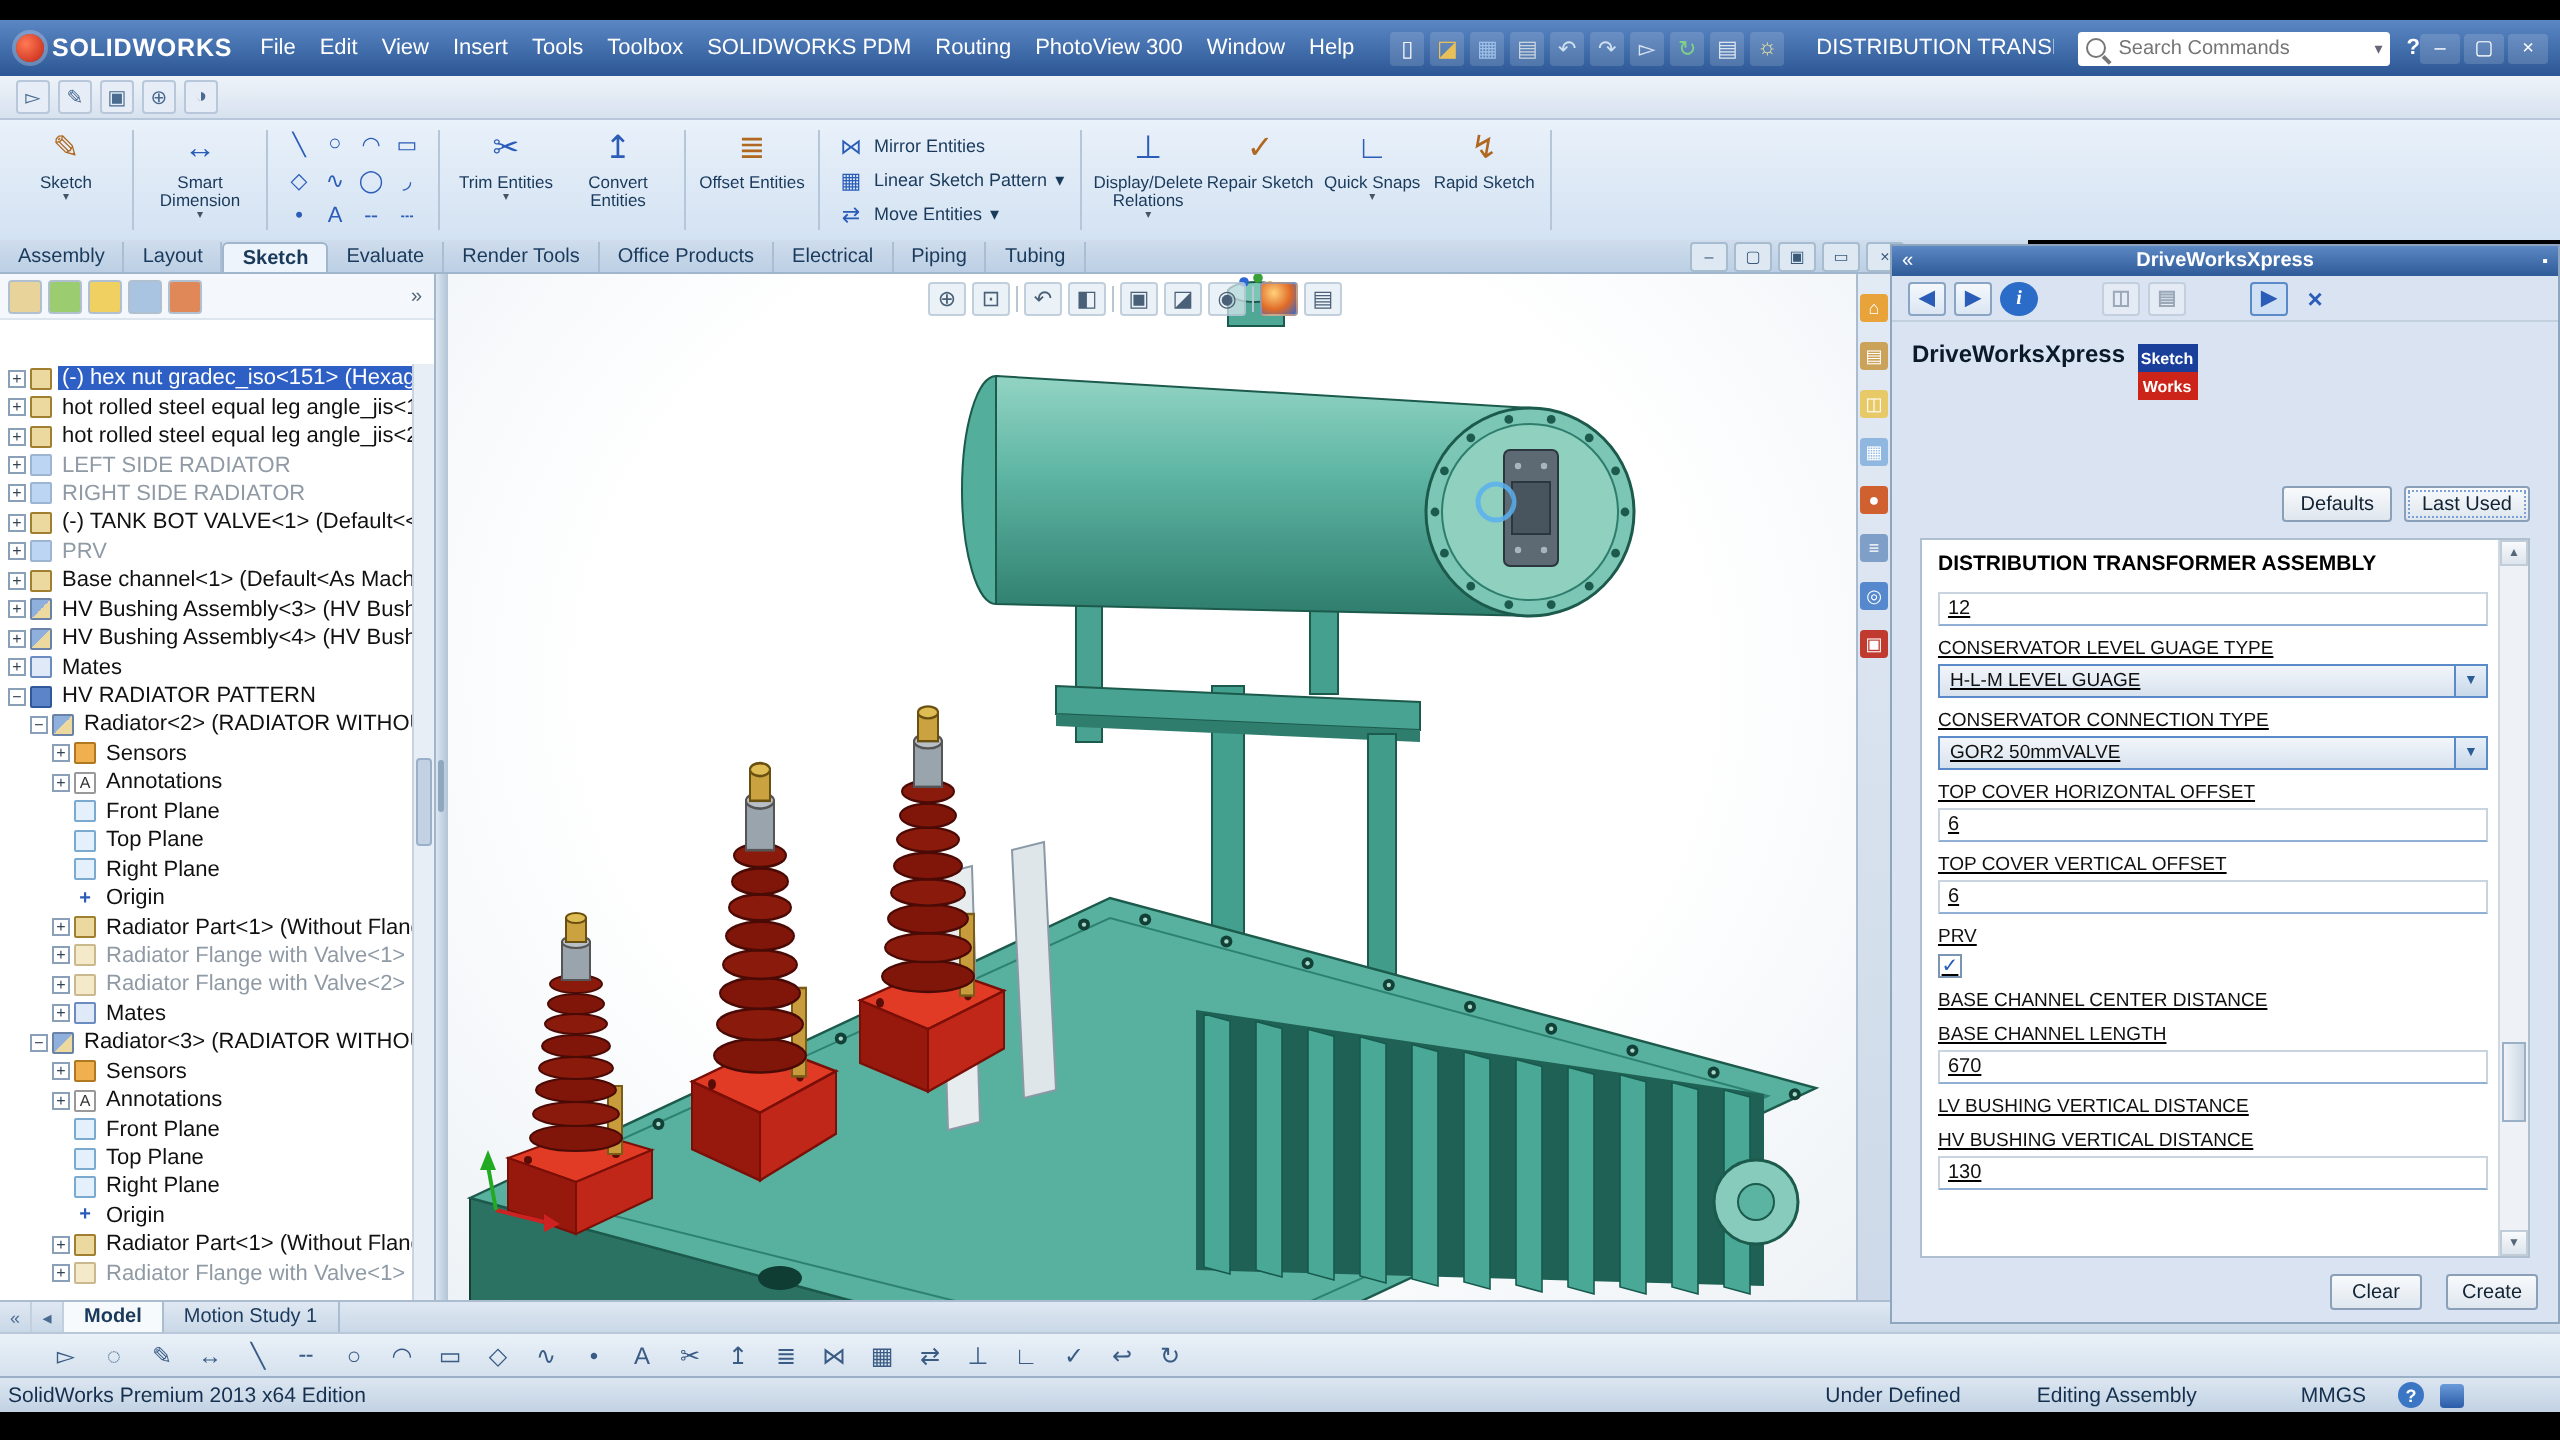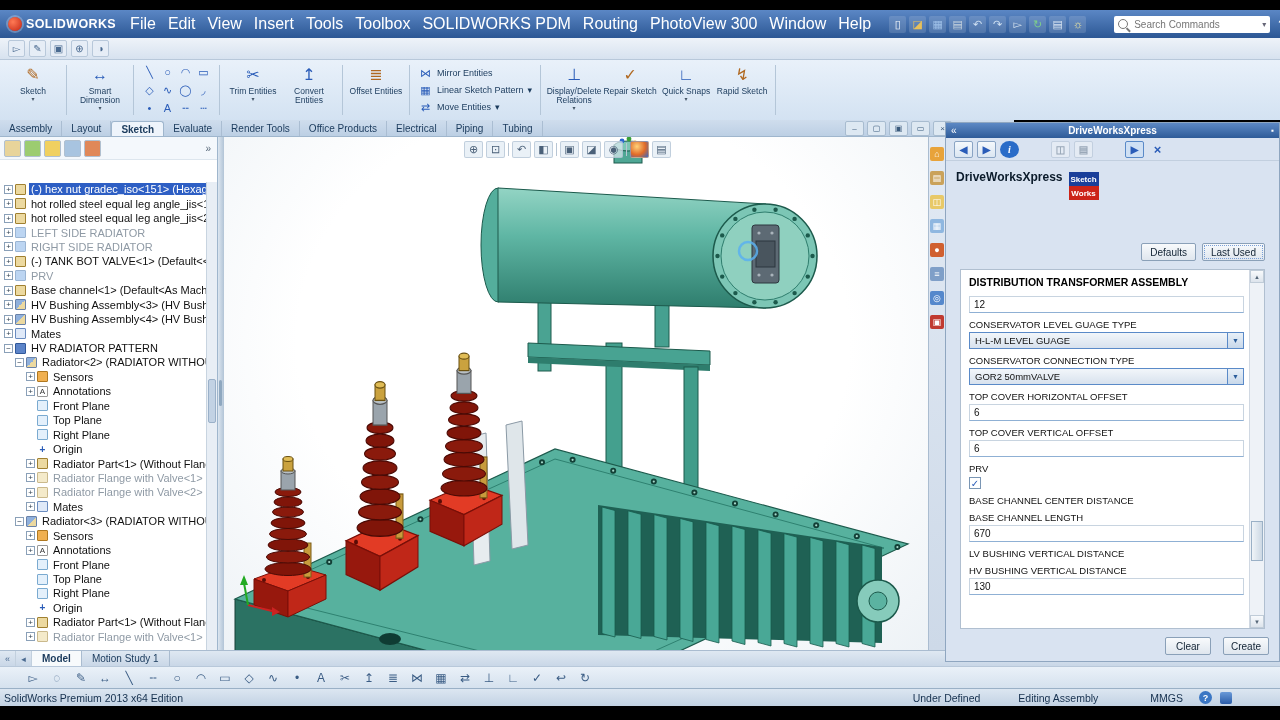--- a/index.html
+++ b/index.html
@@ -10,21 +10,21 @@
   #lb-bot{top:706px;height:14px;}
 
   
   #titlebar{position:absolute;left:0;top:10px;width:1280px;height:28px;
     background:linear-gradient(#5b87c5,#2c5794);display:flex;align-items:center;color:#fff;}
   #logo{display:flex;align-items:center;gap:4px;padding:0 8px;}
   .logo-gear{width:14px;height:14px;border-radius:50%;flex:none;
     background:radial-gradient(circle at 35% 35%,#ff7a55,#c22312);box-shadow:0 0 0 2px rgba(255,255,255,.25);}
   .logo-text{font-weight:bold;font-size:12.5px;letter-spacing:.4px;}
   #menus{display:flex;}
-  .menu-item{font-size:16px;padding:2px 6px;cursor:default;white-space:nowrap;}
+  .menu-item{font-size:11px;padding:2px 6px;cursor:default;white-space:nowrap;}
   #tb-icons{display:flex;gap:3px;margin-left:12px;}
   .tb-icon{width:17px;height:17px;border-radius:2px;display:flex;align-items:center;justify-content:center;
     font-size:11px;background:rgba(255,255,255,.14);}
   #doc-title{font-size:11px;margin-left:16px;white-space:nowrap;overflow:hidden;max-width:205px;}
   #searchbox{margin-left:12px;width:148px;height:17px;background:#fff;border-radius:2px;
     display:flex;align-items:center;padding:0 4px;gap:4px;flex:none;}
   .mag{width:8px;height:8px;border:1.5px solid #777;border-radius:50%;position:relative;flex:none;}
   .mag::after{content:"";position:absolute;width:5px;height:1.5px;background:#777;transform:rotate(45deg);right:-4px;bottom:-2px;}
   #search-input{flex:1;border:none;outline:none;font-size:10px;color:#444;font-family:inherit;min-width:0;background:transparent;}
   .sdrop{color:#667;font-size:8px;}
@@ -139,21 +139,21 @@
   #dw-logo{width:30px;flex:none;margin-top:2px;}
   .dlt,.dlb{color:#fff;font-size:8px;font-weight:bold;text-align:center;padding:3px 0 2px;}
   .dlt{background:#1a3f9a;}
   .dlb{background:#cc2418;}
   #dw-presets{position:absolute;top:120px;right:14px;display:flex;gap:6px;}
   #dw-presets button,#dw-actions button{font-size:10px;height:18px;padding:0 8px;color:#123;
     background:linear-gradient(#f8fafc,#dfe6ee);border:1px solid #8aa0b8;border-radius:2px;font-family:inherit;}
   #btn-lastused{border-color:#3a6ec8;outline:1px dotted #7aa0d8;outline-offset:-3px;}
   #dw-form{position:absolute;left:14px;right:14px;top:146px;bottom:32px;background:#fff;border:1px solid #b0bfd0;}
   #form-title{font-size:10.5px;font-weight:bold;padding:6px 8px 0;color:#000;}
-  #fields{position:absolute;left:8px;right:20px;top:24px;bottom:2px;overflow:hidden;}
+  #fields{position:absolute;left:8px;right:20px;top:24px;bottom:2px;overflow:hidden;text-decoration:underline;}
   .f-label{font-size:9.5px;color:#111;margin-top:6px;white-space:nowrap;overflow:hidden;}
   .f-input{height:15px;border:1px solid #c8d4e0;border-bottom-color:#8fb0d4;margin-top:2px;font-size:10px;
     padding:0 4px;color:#111;display:flex;align-items:center;background:#fff;}
   .f-select{height:17px;margin-top:2px;border:1px solid #5a8ac8;background:linear-gradient(#f2f6fa,#d8e2ee);
     display:flex;align-items:center;font-size:9.5px;color:#111;position:relative;padding-left:5px;box-sizing:border-box;}
   .f-select .da{position:absolute;right:0;top:0;bottom:0;width:15px;border-left:1px solid #5a8ac8;
     display:flex;align-items:center;justify-content:center;font-size:7px;color:#2a5c9a;
     background:linear-gradient(#e8f0f8,#c8d8ea);}
   .f-check{width:12px;height:12px;border:1px solid #7a96b4;margin-top:3px;display:flex;align-items:center;
     justify-content:center;font-size:10px;color:#2a5cb8;background:#fff;box-sizing:border-box;}

